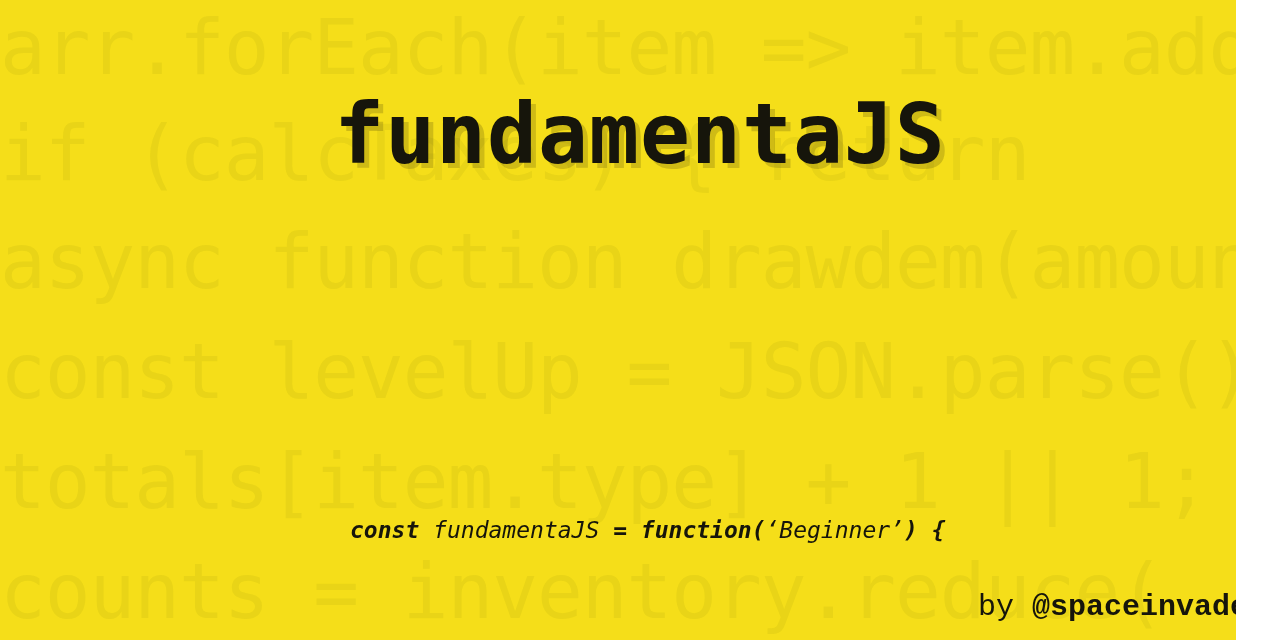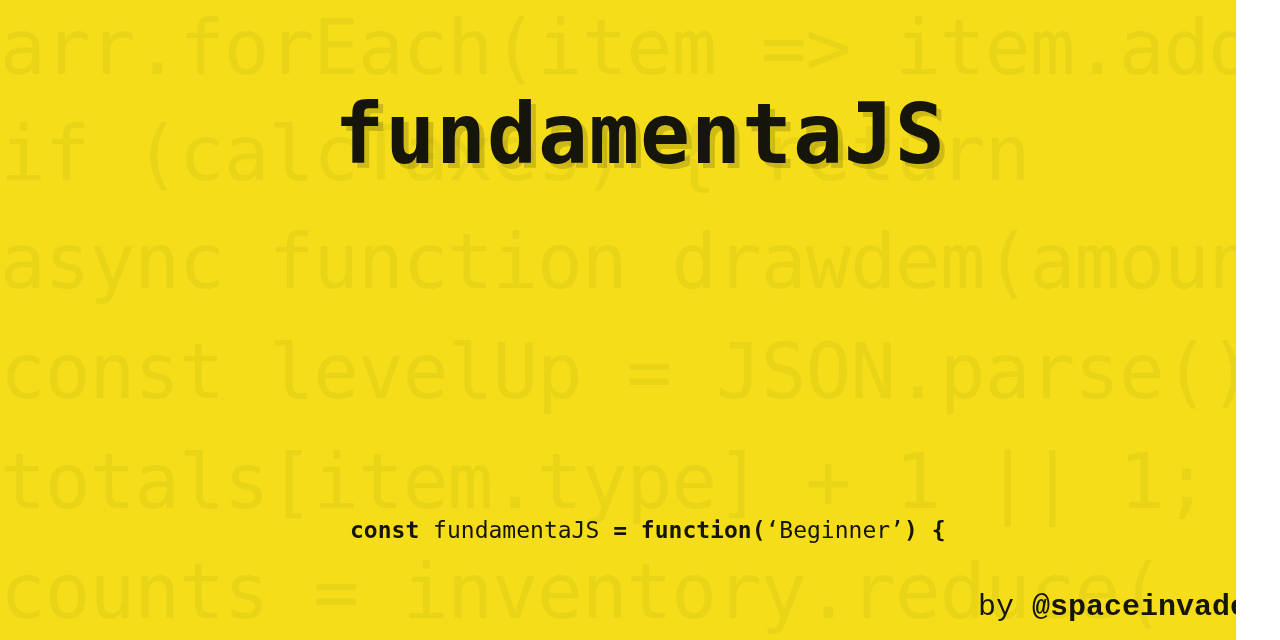--- a/index.html
+++ b/index.html
@@ -91,21 +91,21 @@
   #code-block {
     position: absolute;
     top: 410px;
     left: 350px;
     font-family: "DejaVu Sans Mono", monospace;
     font-size: 23px;
     line-height: 48px;
     color: #16150B;
     white-space: pre;
   }
-  .code-line { white-space: pre; }
+  .code-line { white-space: pre; font-style: italic; }
   .kw { font-weight: bold; }
   .plain { font-weight: normal; }
 
   #byline {
     position: absolute;
     right: 22px;
     bottom: 16px;
     font-family: Liberation Mono, monospace;
     font-size: 30px;
     color: #16150B;

